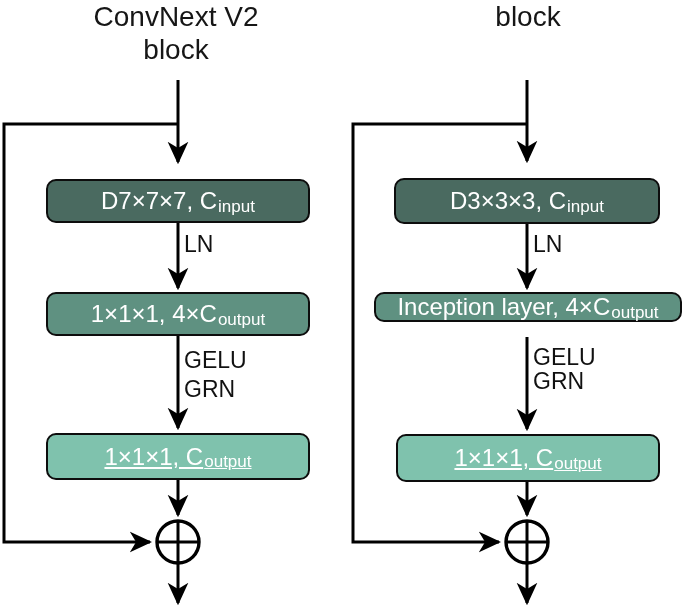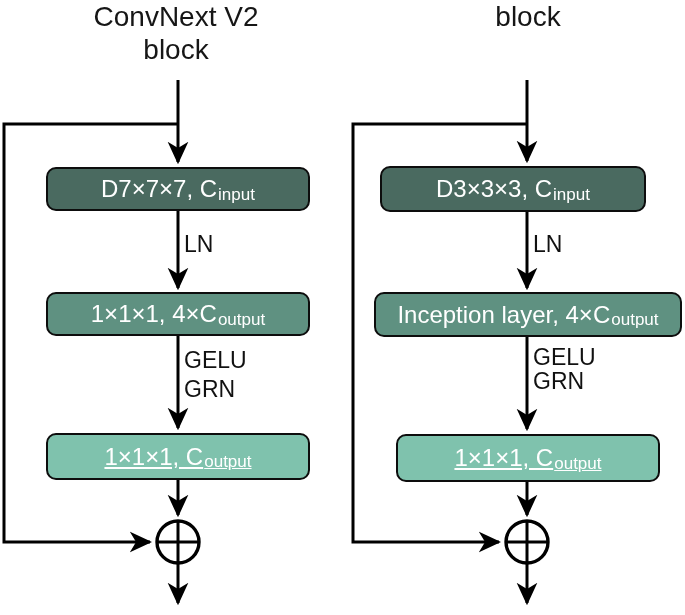--- a/index.html
+++ b/index.html
@@ -50,21 +50,21 @@
     box-sizing: border-box;
     border: 2.5px solid var(--box-border, #0d0d0d);
     border-radius: 10px;
     display: flex;
     align-items: center;
     justify-content: center;
     color: var(--box-text, #ffffff);
     font-size: 24px;
     white-space: nowrap;
   }
-  .node-box.dark   { background: var(--box-dark, #4a6a60); }
+  .node-box.dark   { background: var(--box-dark, #4a6a60); margin-top: 12px; }
   .node-box.medium { background: var(--box-medium, #5f9181); }
   .node-box.light  { background: var(--box-light, #7fc2ad); text-decoration: underline; }
   .node-box sub {
     font-size: 0.71em;
     line-height: 0;
     position: relative;
     top: 0.34em;
     margin-left: 1px;
   }
   .edge-label {
@@ -120,25 +120,25 @@
   </div>
   <div class="node-box medium" style="left:46px; top:292px; width:264px; height:44px;">
     <span>1×1×1, 4×C</span>
       <sub>output</sub>
   </div>
   <div class="node-box light" style="left:46px; top:433px; width:264px; height:47px;">
     <span>1×1×1, C</span>
       <sub>output</sub>
   </div>
 
-  <div class="node-box dark" style="left:380px; top:166px; width:266px; height:46px;">
+  <div class="node-box dark" style="left:394px; top:166px; width:266px; height:46px;">
     <span>D3×3×3, C</span>
       <sub>input</sub>
   </div>
-  <div class="node-box medium" style="left:374px; top:292px; width:308px; height:45px;">
+  <div class="node-box medium" style="left:374px; top:292px; width:308px; height:30px;">
     <span>Inception layer, 4×C</span>
       <sub>output</sub>
   </div>
   <div class="node-box light" style="left:396px; top:434px; width:264px; height:48px;">
     <span>1×1×1, C</span>
       <sub>output</sub>
   </div>
 
   <div class="edge-label" style="left:184px; top:232px;">LN</div>
   <div class="edge-label wide" style="left:184px; top:346px;">

